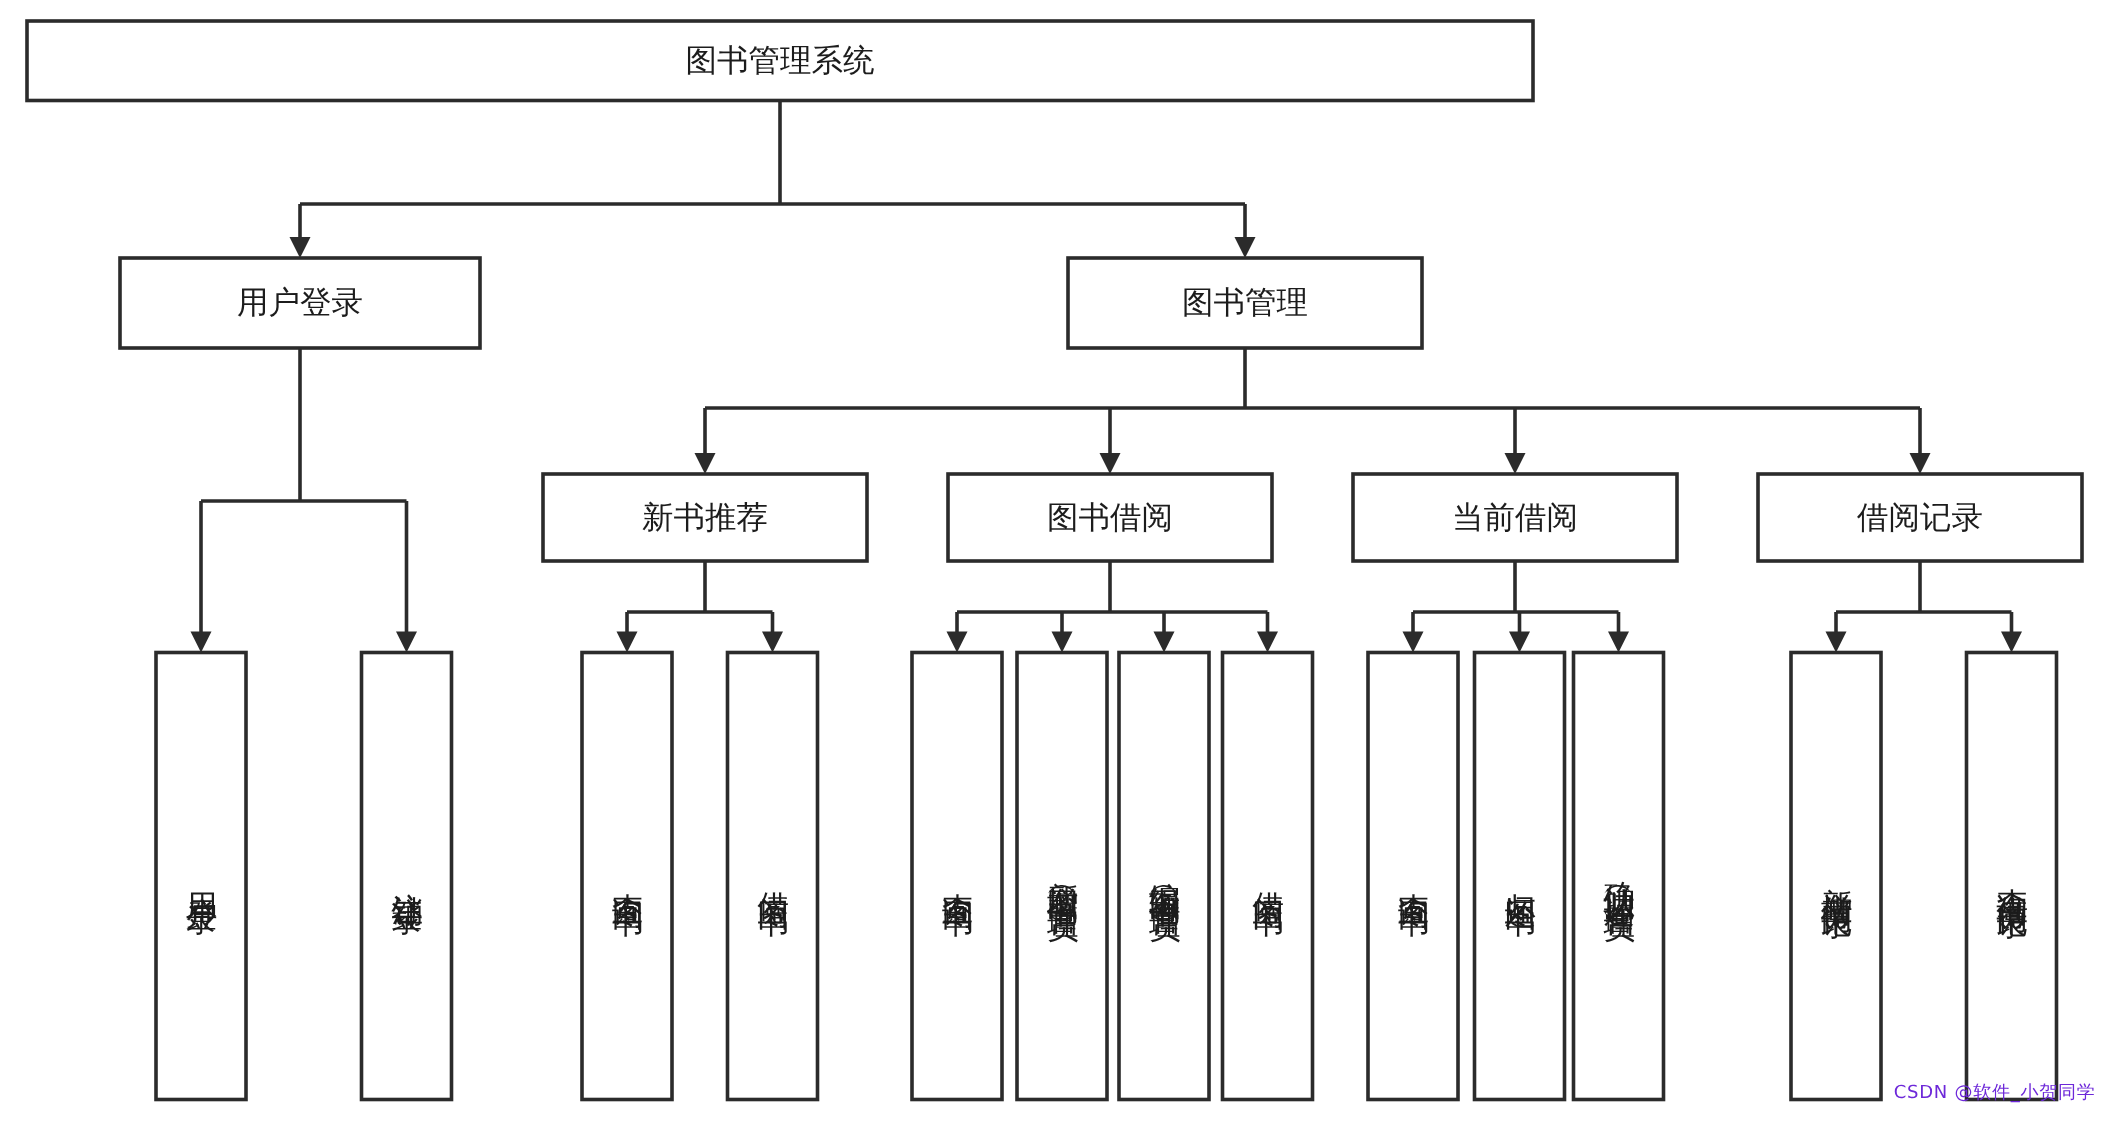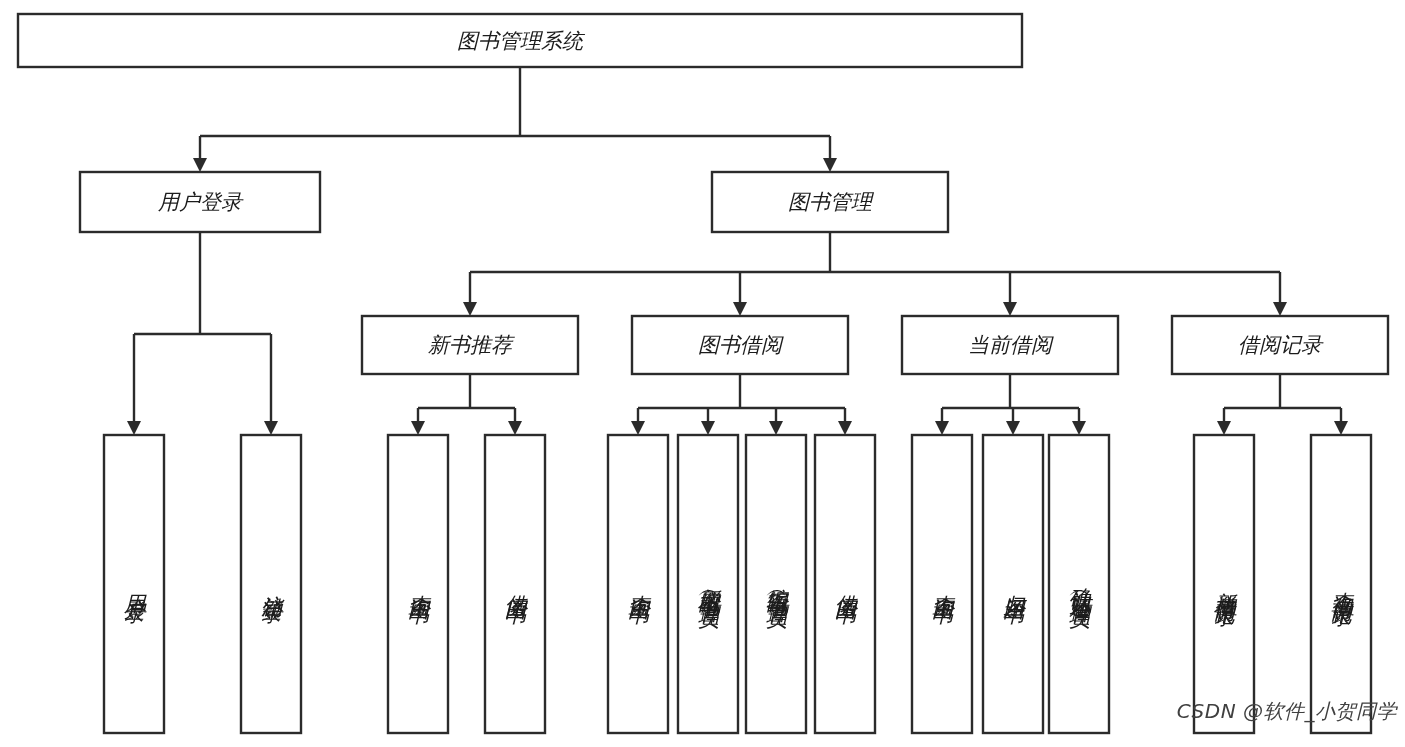--- a/index.html
+++ b/index.html
@@ -11,21 +11,20 @@
   body {
     width: 1405px;
     height: 747px;
     font-family: "DejaVu Sans", "Liberation Sans", sans-serif;
     overflow: hidden;
   }
   #diagram-root {
     position: relative;
     width: 1405px;
     height: 747px;
-    font-style: italic;
   }
   svg#tree-svg {
     position: absolute;
     top: 0;
     left: 0;
     width: 1405px;
     height: 747px;
     display: block;
   }
   .node-box {
@@ -46,24 +45,24 @@
   .node-label-h {
     font-family: "DejaVu Sans", "Liberation Sans", sans-serif;
     font-size: 21px;
     fill: #1c1c1c;
     text-anchor: middle;
     dominant-baseline: middle;
   }
   .watermark {
     position: absolute;
     right: 8px;
-    bottom: 22px;
+    bottom: 10px;
     font-family: "DejaVu Sans", "Liberation Sans", sans-serif;
-    font-size: 20px;
-    color: #404040;
+    font-size: 12px;
+    color: #6d28d9;
     letter-spacing: 0.5px;
     white-space: nowrap;
     pointer-events: none;
   }
 </style>
 </head>
 <body>
 
 <div id="diagram-root">
   <svg id="tree-svg" viewBox="0 0 1405 747">

